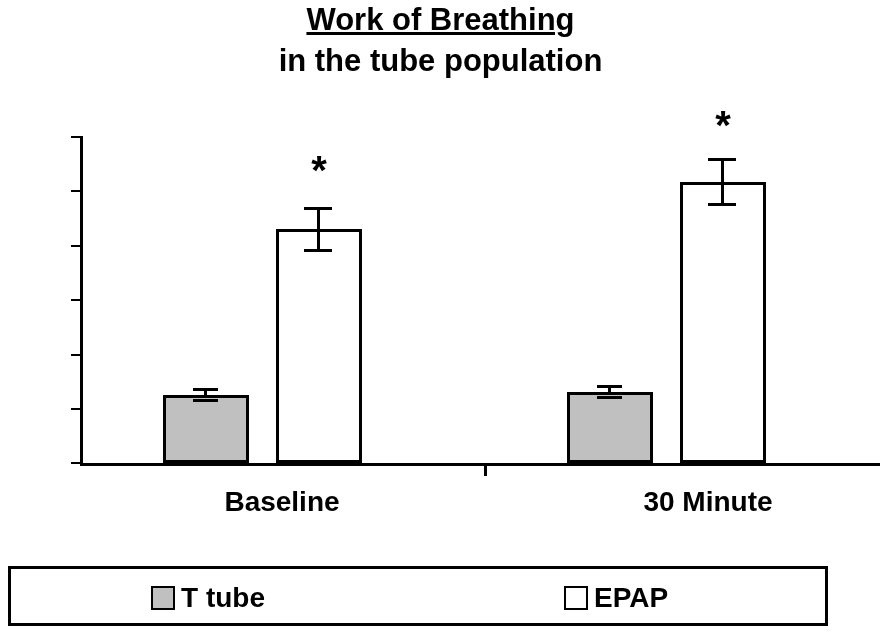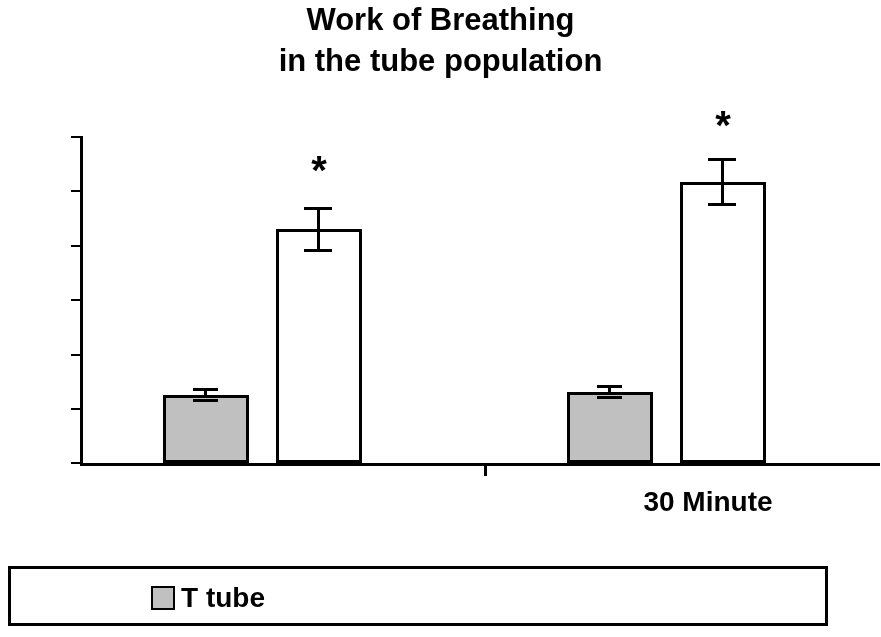--- a/index.html
+++ b/index.html
@@ -25,21 +25,21 @@
     position: absolute;
     left: 0;
     top: 0;
     width: 881px;
     text-align: center;
     font-size: 31px;
     font-weight: bold;
     line-height: 40px;
     letter-spacing: 0px;
   }
-  .title-line1 { position: absolute; top: 0px;  width: 881px; }
+  .title-line1 { position: absolute; top: 0px;  width: 881px; text-decoration: underline; }
   .title-line2 { position: absolute; top: 41px; width: 881px; }
 
   
   .plot {
     position: absolute;
     left: 80px;
     top: 136px;
     width: 800px;
     height: 330px;
   }
@@ -177,22 +177,27 @@
 
     <div class="bar epap" style="left:600px; top:46px; width:86px; height:281px;"></div>
     <div class="errbar" style="left:641px; top:22px; height:48px;"></div>
     <div class="errcap" style="left:628px; top:22px; width:28px;"></div>
     <div class="errcap" style="left:628px; top:67px; width:28px;"></div>
     <div class="star" style="left:623px; top:-31px;">*</div>
   </div>
 
   <div class="group-sep"></div>
 
+  <div class="group-label" style="left:132px;">Baseline</div>
   <div class="group-label" style="left:558px;">30 Minute</div>
 
   <div class="legend">
     <div class="legend-item" style="left:140px;">
       <span class="legend-swatch t-tube"></span>
       <span>T tube</span>
     </div>
+    <div class="legend-item" style="left:553px;">
+      <span class="legend-swatch epap"></span>
+      <span>EPAP</span>
+    </div>
   </div>
 
 </div>
 
 </body></html>

